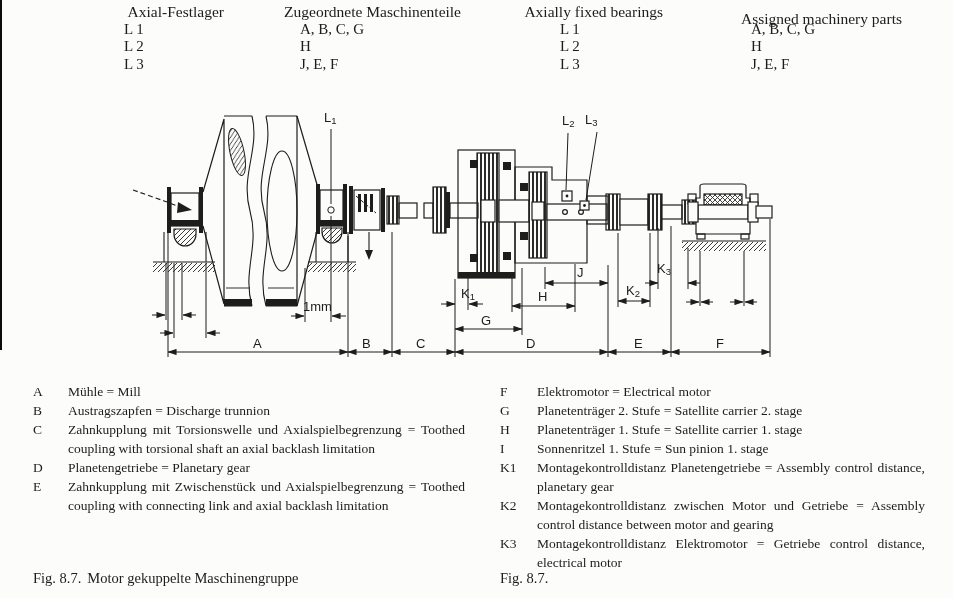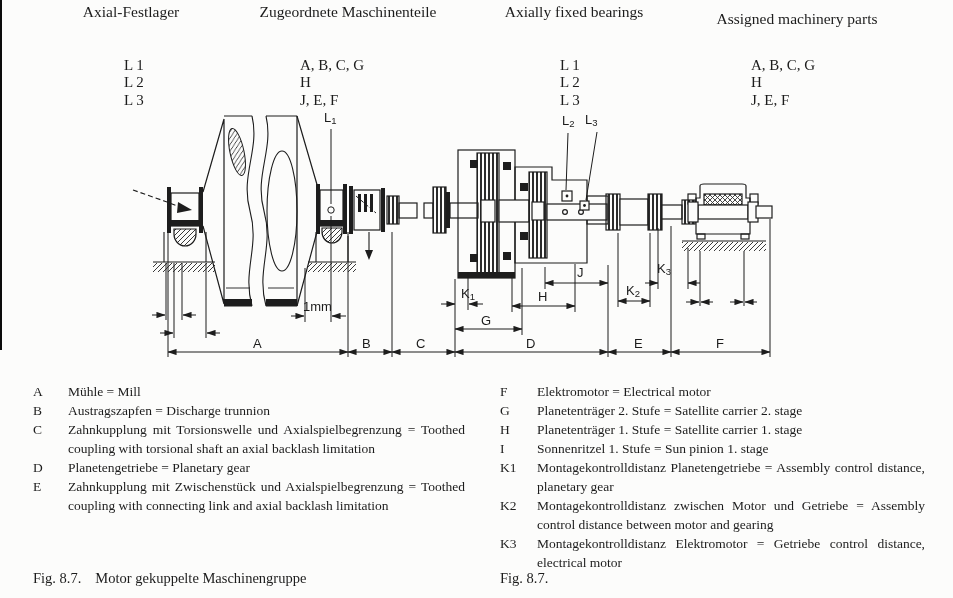--- a/index.html
+++ b/index.html
@@ -1,29 +1,29 @@
 <!DOCTYPE html>
 <html><head>
 <meta charset="utf-8">
 <style>
   html,body{margin:0;padding:0;}
   body{width:953px;height:598px;position:relative;background:#fcfcfb;color:#1c1c1c;overflow:hidden;}
   .edge-artifact{position:absolute;left:0;top:0;width:2px;height:350px;background:#0b0b0b;}
-  .th{position:absolute;font:15.5px "Liberation Serif",serif;text-align:center;white-space:nowrap;}
-  .trows{position:absolute;font:15px "Liberation Serif",serif;line-height:17.3px;white-space:nowrap;margin-top:36px;}
+  .th{position:absolute;font:15.5px "Liberation Serif",serif;text-align:right;white-space:nowrap;}
+  .trows{position:absolute;font:15px "Liberation Serif",serif;line-height:17.3px;white-space:nowrap;}
   .diagram-svg{position:absolute;left:0;top:95px;}
   .lbl{position:absolute;font:13px "Liberation Sans",sans-serif;white-space:nowrap;}
   .lbl sub{font-size:9.5px;vertical-align:-2px;}
   .legend{position:absolute;width:432px;font:13.5px/19px "Liberation Serif",serif;}
   .legend.right{width:425px;}
   .litem{display:flex;}
   .lkey{width:35px;flex:none;}
   .legend.right .lkey{width:37px;}
   .ltext{flex:1;text-align:justify;}
-  .cap{position:absolute;top:570px;font:14.5px "Liberation Serif",serif;display:flex;gap:14px;white-space:nowrap;}
+  .cap{position:absolute;top:570px;font:14.5px "Liberation Serif",serif;display:flex;gap:6px;white-space:nowrap;}
 </style>
 </head>
 <body>
 
 <div class="edge-artifact"></div>
 
 <div class="th" style="left:38px;top:3px;width:186px">Axial-Festlager</div>
 <div class="th" style="left:235px;top:3px;width:226px">Zugeordnete Maschinenteile</div>
 <div class="th" style="left:485px;top:3px;width:178px">Axially fixed bearings</div>
 <div class="th" style="left:692px;top:10px;width:210px">Assigned machinery parts</div>

